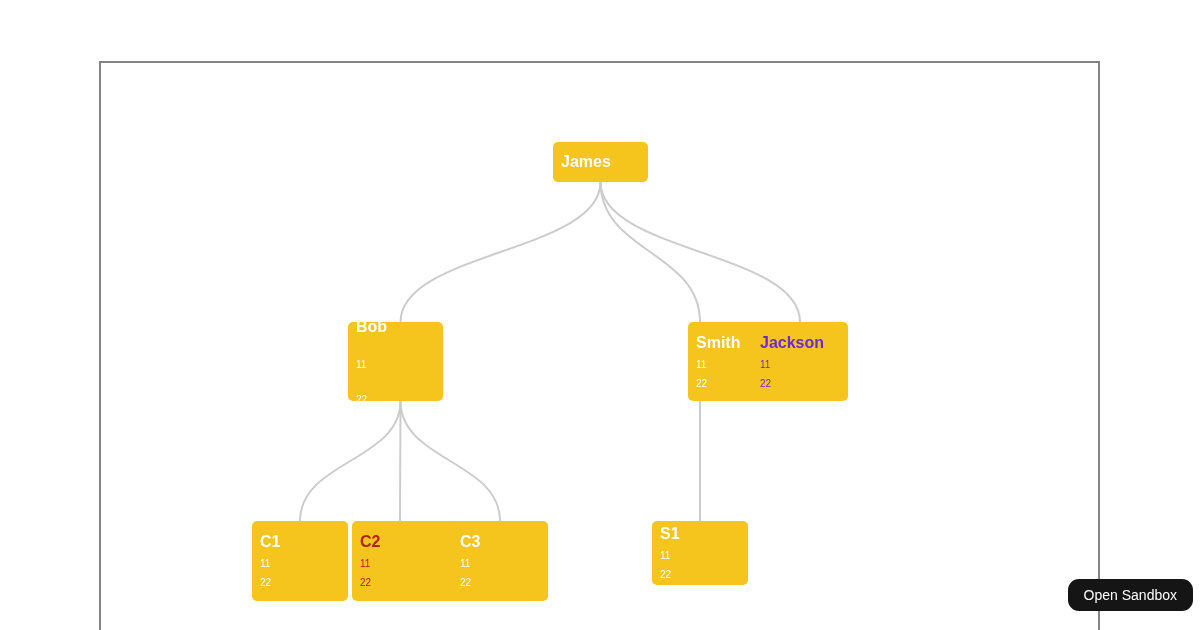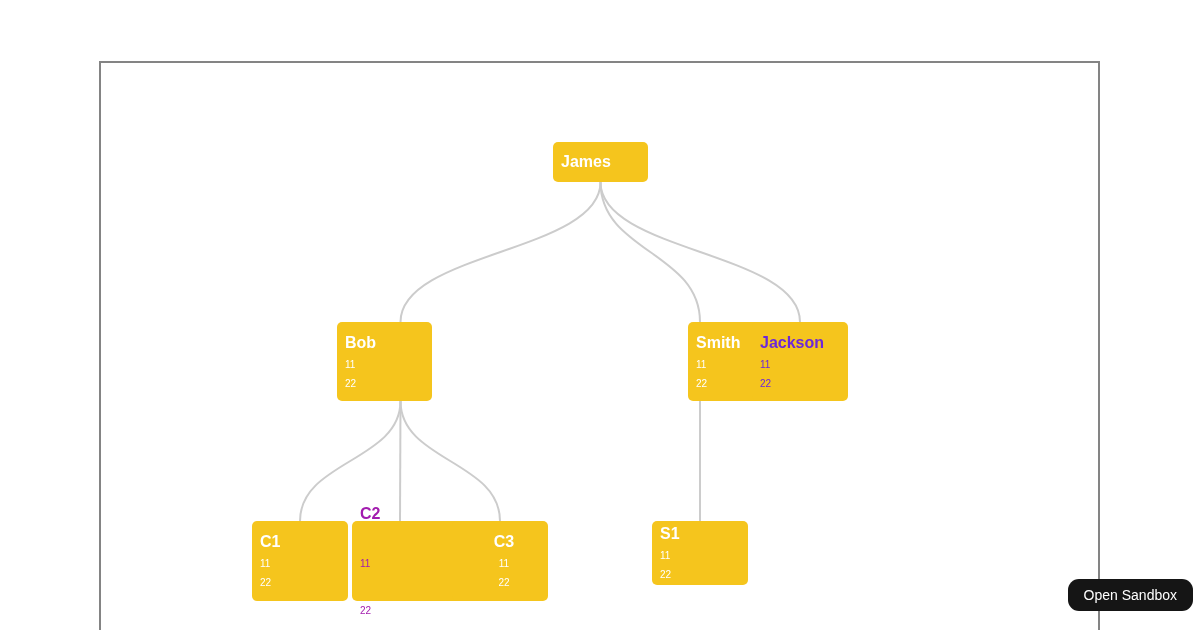--- a/index.html
+++ b/index.html
@@ -91,46 +91,46 @@
     <path d="M400.5,401 C400.5,461 300,461 300,521" stroke="#cccccc" stroke-width="2"></path>
     <path d="M400.5,401 C400.5,461 400,461 400,521" stroke="#cccccc" stroke-width="2"></path>
     <path d="M400.5,401 C400.5,461 500,461 500,521" stroke="#cccccc" stroke-width="2"></path>
     <path d="M700,401 C700,461 700,461 700,521" stroke="#cccccc" stroke-width="2"></path>
   </svg>
 
 <div class="nodes-layer">
     <div class="tree-node" style="left: 553px; top: 142px; width: 95px; height: 40px; background: rgb(245, 197, 29); color: rgb(255, 255, 255);">
       <div class="node-label">James</div>
     </div>
-    <div class="tree-node" style="left: 337px; top: 322px; width: 95px; height: 79px; background: rgb(245, 197, 29); color: rgb(255, 255, 255);">
+    <div class="tree-node" style="left: 348px; top: 322px; width: 95px; height: 79px; background: rgb(245, 197, 29); color: rgb(255, 255, 255); gap: 16px;">
       <div class="node-label">Bob</div>
       <div class="node-attr">11</div>
       <div class="node-attr">22</div>
     </div>
     <div class="tree-node" style="left: 652px; top: 322px; width: 96px; height: 79px; background: rgb(245, 197, 29); color: rgb(255, 255, 255); margin-left: 36px;">
       <div class="node-label">Smith</div>
       <div class="node-attr">11</div>
       <div class="node-attr">22</div>
     </div>
     <div class="tree-node" style="left: 752px; top: 322px; width: 96px; height: 79px; background: rgb(245, 197, 29); color: #6d28d9;">
       <div class="node-label">Jackson</div>
       <div class="node-attr">11</div>
       <div class="node-attr">22</div>
     </div>
     <div class="tree-node" style="left: 252px; top: 521px; width: 96px; height: 80px; background: rgb(245, 197, 29); color: rgb(255, 255, 255);">
       <div class="node-label">C1</div>
       <div class="node-attr">11</div>
       <div class="node-attr">22</div>
     </div>
-    <div class="tree-node" style="left: 352px; top: 521px; width: 120px; height: 80px; background: rgb(245, 197, 29); color: #a21caf; gap: 28px;">
+    <div class="tree-node" style="left: 352px; top: 521px; width: 120px; height: 80px; background: rgb(245, 197, 29); color: #b91c1c;">
       <div class="node-label">C2</div>
       <div class="node-attr">11</div>
       <div class="node-attr">22</div>
     </div>
-    <div class="tree-node" style="left: 452px; top: 521px; width: 96px; height: 80px; background: rgb(245, 197, 29); color: rgb(255, 255, 255); align-items: center;">
+    <div class="tree-node" style="left: 452px; top: 521px; width: 96px; height: 80px; background: rgb(245, 197, 29); color: rgb(255, 255, 255);">
       <div class="node-label">C3</div>
       <div class="node-attr">11</div>
       <div class="node-attr">22</div>
     </div>
     <div class="tree-node" style="left: 652px; top: 521px; width: 96px; height: 64px; background: rgb(245, 197, 29); color: rgb(255, 255, 255);">
       <div class="node-label">S1</div>
       <div class="node-attr">11</div>
       <div class="node-attr">22</div>
     </div>
   </div>

